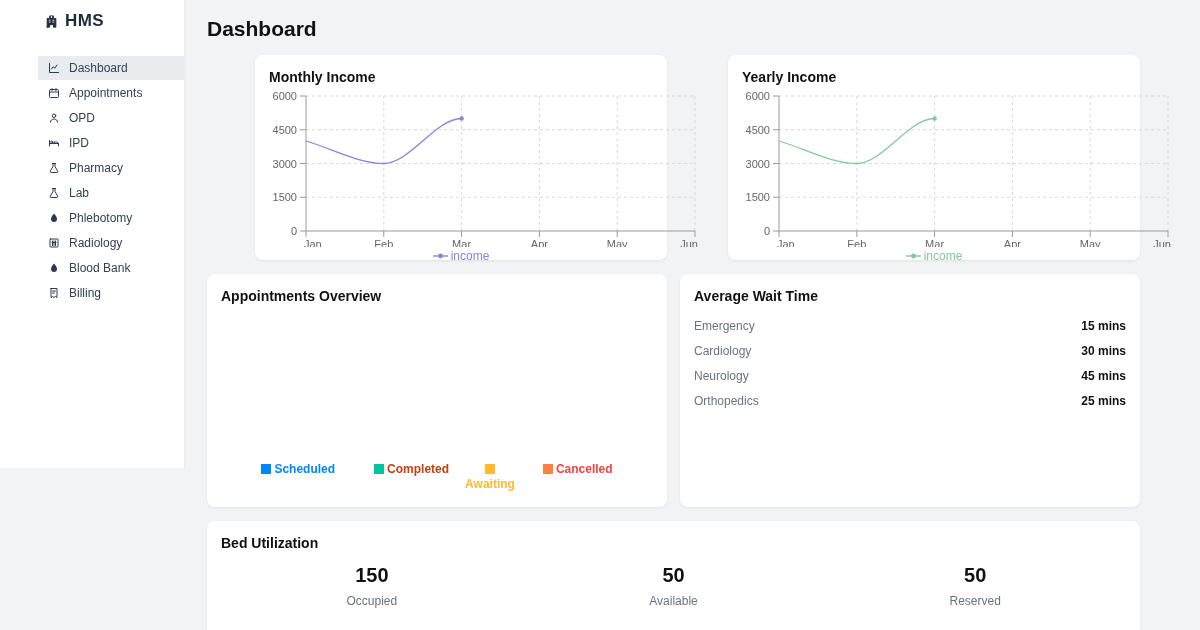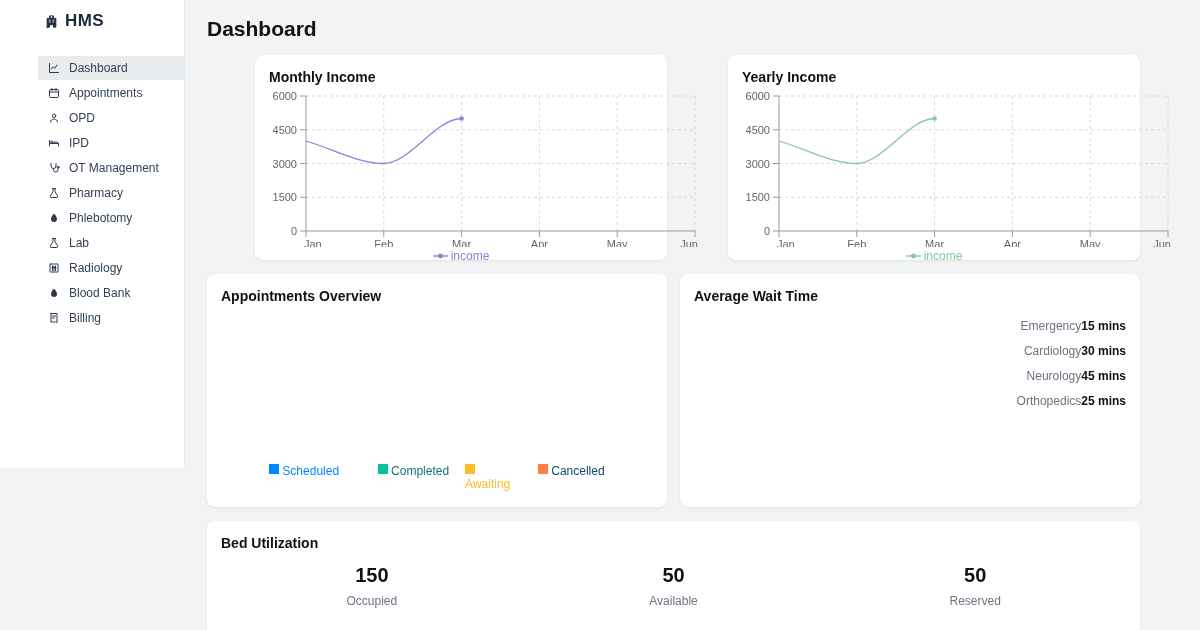--- a/index.html
+++ b/index.html
@@ -51,27 +51,27 @@
   .chart svg { display:block; }
   .tick { font-family:"Liberation Sans","DejaVu Sans",sans-serif; font-size:11px; fill:#666; }
   .gridline { stroke:#d9d9d9; stroke-dasharray:3 3; stroke-width:1; }
   .axisline { stroke:#9a9a9a; stroke-width:1; fill:none; }
   .chart-legend { text-align:center; font-size:12px; margin-top:2px; }
   .chart-legend .lg-item { display:inline-flex; align-items:center; gap:3px; }
   
   .pie-space { flex:1; }
   .pie-legend { text-align:center; font-size:12px; padding-bottom:2px; }
   .pie-legend .lg-item {
-    display:inline-flex; align-items:flex-start; gap:3px; margin:0 8px; cursor:pointer;
+    display:inline-flex; align-items:center; gap:3px; margin:0 8px; cursor:pointer;font-weight:bold;
   }
   .swatch { width:10px; height:10px; display:inline-block; }
   
   .wait-list { margin-top:9px; }
   .wait-row {
-    display:flex; justify-content:flex-end; align-items:center;
+    display:flex; justify-content:space-between; align-items:center;
     padding:5.5px 0; font-size:12px;
   }
   .wait-dept { color:#6b7280; }
   .wait-time { font-weight:bold; color:#111111; }
   
   .bed-stats { display:flex; margin-top:13px; }
   .bed-col { flex:1; text-align:center; }
   .bed-value { font-size:20px; font-weight:bold; color:#111111; }
   .bed-label { font-size:12px; color:#6b7280; margin-top:7px; }
 </style>
@@ -123,52 +123,42 @@
             <path d="M3 13h18v5"></path>
             <circle cx="7.5" cy="10" r="2"></circle>
             <path d="M12 13v-3h5a4 4 0 0 1 4 4"></path>
           </svg>
         </span>
         <span>IPD</span>
       </li>
       <li>
         <span class="nav-icon">
           <svg width="12" height="12" viewBox="0 0 24 24" fill="none" stroke="currentColor" stroke-width="2" stroke-linecap="round" stroke-linejoin="round">
-            <path d="M6 3v5a5 5 0 0 0 10 0V3"></path>
-            <path d="M11 13v2.5a4.5 4.5 0 0 0 9 0V13"></path>
-            <circle cx="20" cy="10.5" r="2"></circle>
-          </svg>
-        </span>
-        <span>OT Management</span>
-      </li>
-      <li>
-        <span class="nav-icon">
-          <svg width="12" height="12" viewBox="0 0 24 24" fill="none" stroke="currentColor" stroke-width="2" stroke-linecap="round" stroke-linejoin="round">
             <path d="M9 3h6"></path>
             <path d="M10 3v6l-5.4 9.4A2 2 0 0 0 6.3 21h11.4a2 2 0 0 0 1.7-2.6L14 9V3"></path>
           </svg>
         </span>
         <span>Pharmacy</span>
       </li>
       <li>
         <span class="nav-icon">
           <svg width="12" height="12" viewBox="0 0 24 24" fill="none" stroke="currentColor" stroke-width="2" stroke-linecap="round" stroke-linejoin="round">
-            <path d="M12 3c-3.5 4-6 7.6-6 10.8A6 6 0 0 0 18 13.8C18 10.6 15.5 7 12 3z" fill="currentColor" stroke="none"></path>
-          </svg>
-        </span>
-        <span>Phlebotomy</span>
-      </li>
-      <li>
-        <span class="nav-icon">
-          <svg width="12" height="12" viewBox="0 0 24 24" fill="none" stroke="currentColor" stroke-width="2" stroke-linecap="round" stroke-linejoin="round">
             <path d="M9 3h6"></path>
             <path d="M10 3v6l-5.4 9.4A2 2 0 0 0 6.3 21h11.4a2 2 0 0 0 1.7-2.6L14 9V3"></path>
           </svg>
         </span>
         <span>Lab</span>
+      </li>
+      <li>
+        <span class="nav-icon">
+          <svg width="12" height="12" viewBox="0 0 24 24" fill="none" stroke="currentColor" stroke-width="2" stroke-linecap="round" stroke-linejoin="round">
+            <path d="M12 3c-3.5 4-6 7.6-6 10.8A6 6 0 0 0 18 13.8C18 10.6 15.5 7 12 3z" fill="currentColor" stroke="none"></path>
+          </svg>
+        </span>
+        <span>Phlebotomy</span>
       </li>
       <li>
         <span class="nav-icon">
           <svg width="12" height="12" viewBox="0 0 24 24" fill="none" stroke="currentColor" stroke-width="2" stroke-linecap="round" stroke-linejoin="round">
             <rect x="4" y="4" width="16" height="16" rx="1"></rect>
             <path d="M9 8v9M12 8v9M15 8v9M8 11h8"></path>
           </svg>
         </span>
         <span>Radiology</span>
       </li>
@@ -296,27 +286,27 @@
             <span>income</span>
           </span></div>
     </section>
 
     <section class="card card-mid">
       <h3 class="card-title">Appointments Overview</h3>
       <div class="pie-space"></div>
       <div class="pie-legend"><span class="lg-item" style="color: rgb(0, 136, 254);">
             <span class="swatch" style="background:#0088FE"></span>
             <span>Scheduled</span>
-          </span><span class="lg-item" style="color: #0f766e; padding-left: 23px;">
+          </span><span class="lg-item" style="color: #c2410c; padding-left: 23px;">
             <span class="swatch" style="background:#00C49F"></span>
             <span>Completed</span>
           </span><span class="lg-item" style="color: rgb(255, 187, 40); flex-direction: column;">
             <span class="swatch" style="background:#FFBB28"></span>
             <span>Awaiting</span>
-          </span><span class="lg-item" style="color: #0c4a6e; padding-left: 12px;">
+          </span><span class="lg-item" style="color: #ef4444; padding-left: 12px;">
             <span class="swatch" style="background:#FF8042"></span>
             <span>Cancelled</span>
           </span></div>
     </section>
 
     <section class="card card-mid">
       <h3 class="card-title">Average Wait Time</h3>
       <div class="wait-list">
           <div class="wait-row">
             <span class="wait-dept">Emergency</span>

